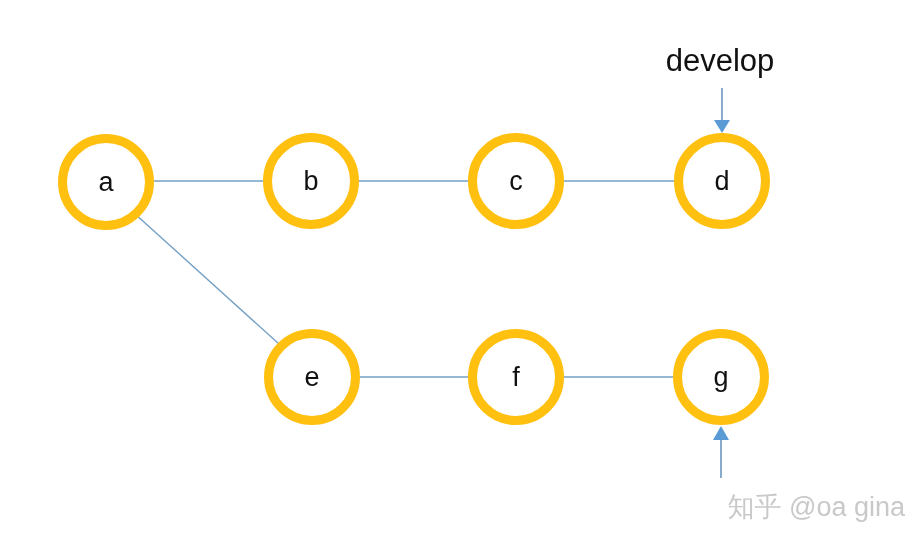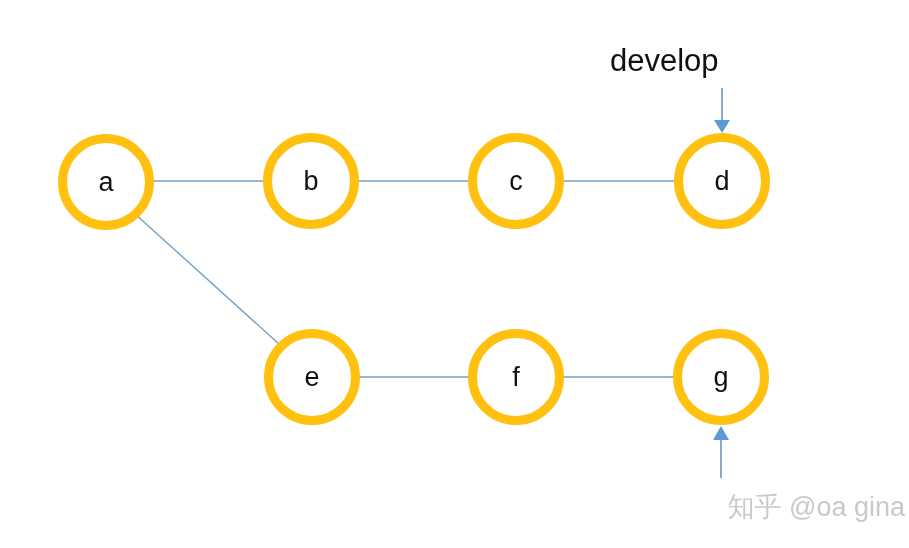--- a/index.html
+++ b/index.html
@@ -38,21 +38,21 @@
   .node-a{left:58px;top:134px;}
   .node-b{left:263px;top:133px;}
   .node-c{left:468px;top:133px;}
   .node-d{left:674px;top:133px;}
   .node-e{left:264px;top:329px;}
   .node-f{left:468px;top:329px;}
   .node-g{left:673px;top:329px;}
   .branch-label{
     position:absolute;
     width:220px;
-    text-align:left;
+    text-align:center;
     font-size:31px;
     color:var(--label-text);
     white-space:nowrap;
   }
   .label-develop{left:610px;top:43px;z-index:3;}
   .label-develop-a{left:598px;top:479px;z-index:3;}
   .watermark{
     position:absolute;
     right:4px;top:489px;
     font-size:27px;

